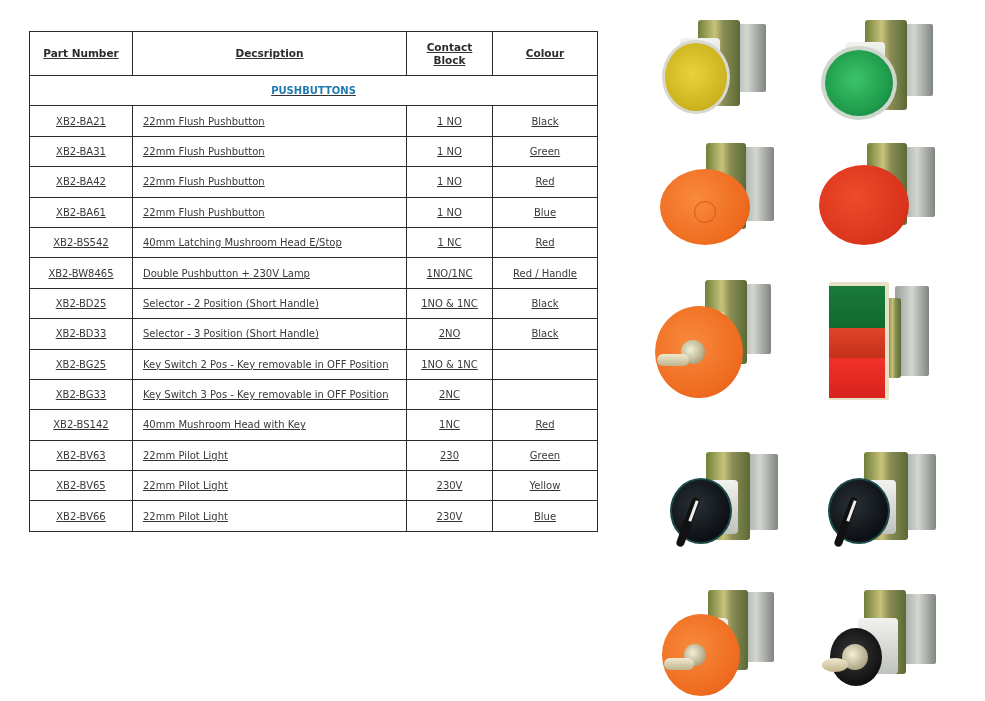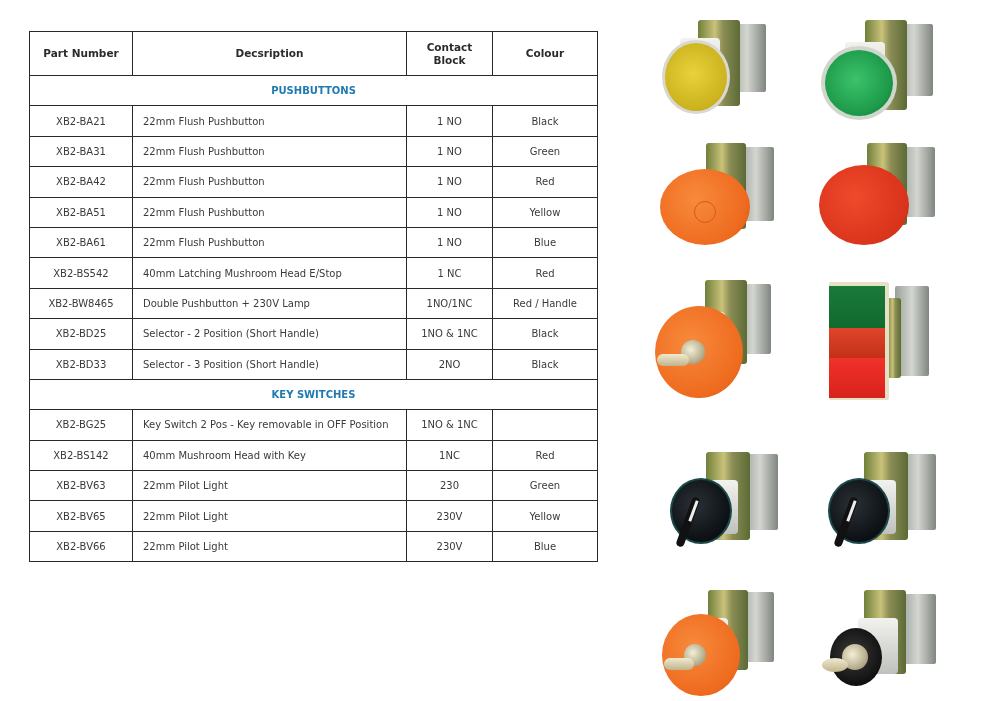--- a/index.html
+++ b/index.html
@@ -1,17 +1,17 @@
 <!DOCTYPE html>
 <html><head>
 <meta charset="utf-8">
 <style>
   html, body { margin:0; padding:0; background:#ffffff; }
   body { width:985px; height:701px; position:relative; overflow:hidden; font-family:"DejaVu Sans", sans-serif; color:#333; }
-  .tbl { position:absolute; left:29px; top:31px; width:568px; border-collapse:collapse; table-layout:fixed; }
+  .tbl { position:absolute; left:29px; top:31px; width:568px; border-collapse:collapse; table-layout:fixed;text-decoration:underline; }
   .tbl td, .tbl th { border:1px solid #2a2a2a; padding:0; text-align:center; vertical-align:middle; }
   .tbl th { height:43px; font-size:10.5px; font-weight:bold; color:#2b2b2b; line-height:13px; }
   .tbl td { height:29.4px; font-size:10px; color:#3a3a3a; }
   .tbl td.desc { text-align:left; padding-left:10px; }
   .tbl td.section { font-weight:bold; color:#1f7ab0; font-size:10px; }
   .col-part { width:103px; }
   .col-desc { width:274px; }
   .col-cb { width:86px; }
   .col-col { width:105px; }
 
@@ -59,26 +59,20 @@
         <td>1 NO</td>
         <td>Green</td>
       </tr>
     <tr>
         <td>XB2-BA42</td>
         <td class="desc">22mm Flush Pushbutton</td>
         <td>1 NO</td>
         <td>Red</td>
       </tr>
     <tr>
-        <td>XB2-BA51</td>
-        <td class="desc">22mm Flush Pushbutton</td>
-        <td>1 NO</td>
-        <td>Yellow</td>
-      </tr>
-    <tr>
         <td>XB2-BA61</td>
         <td class="desc">22mm Flush Pushbutton</td>
         <td>1 NO</td>
         <td>Blue</td>
       </tr>
     <tr>
         <td>XB2-BS542</td>
         <td class="desc">40mm Latching Mushroom Head E/Stop</td>
         <td>1 NC</td>
         <td>Red</td>
@@ -97,26 +91,29 @@
         <td>Black</td>
       </tr>
     <tr>
         <td>XB2-BD33</td>
         <td class="desc">Selector - 3 Position (Short Handle)</td>
         <td>2NO</td>
         <td>Black</td>
       </tr>
 
     <tr>
-        <td class="section" colspan="4">KEY SWITCHES</td>
-      </tr>
-    <tr>
         <td>XB2-BG25</td>
         <td class="desc">Key Switch  2 Pos - Key removable in OFF Position</td>
         <td>1NO &amp; 1NC</td>
+        <td></td>
+      </tr>
+    <tr>
+        <td>XB2-BG33</td>
+        <td class="desc">Key Switch  3 Pos - Key removable in OFF Position</td>
+        <td>2NC</td>
         <td></td>
       </tr>
     <tr>
         <td>XB2-BS142</td>
         <td class="desc">40mm Mushroom Head with Key</td>
         <td>1NC</td>
         <td>Red</td>
       </tr>
 
     <tr>

